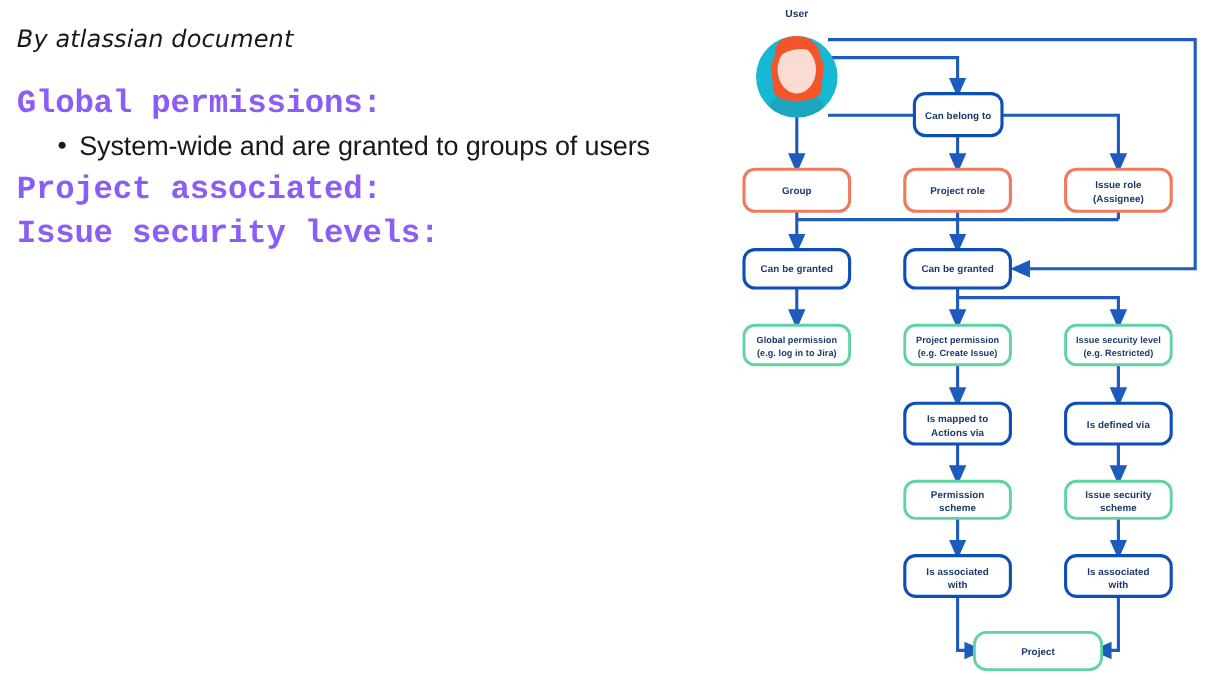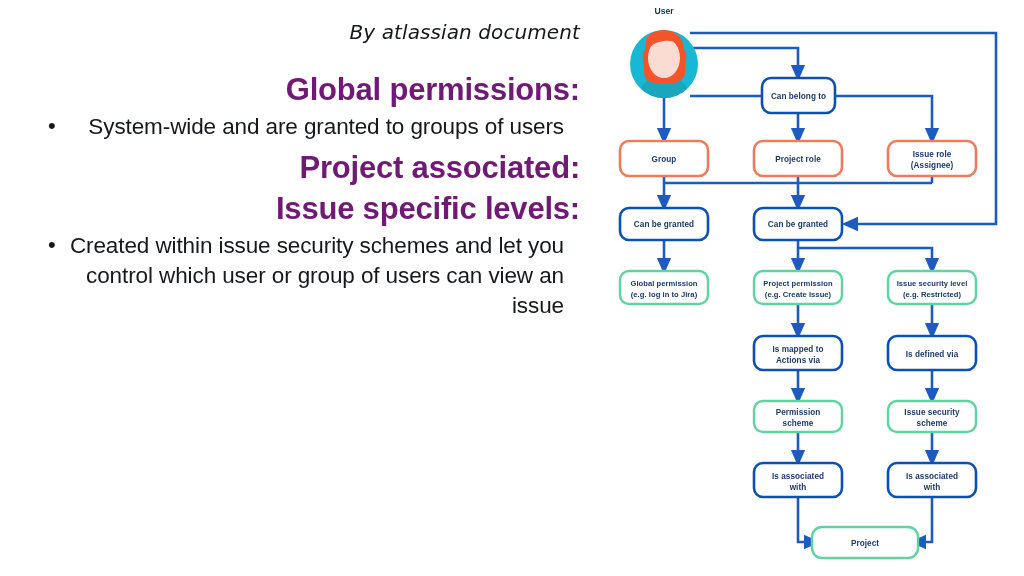--- a/index.html
+++ b/index.html
@@ -15,38 +15,38 @@
     position:relative;
     width:1024px;height:576px;
     display:flex;
     box-sizing:border-box;
   }
   
   .left-pane{
     width:600px;
     padding:16px 20px 16px 14px;
     box-sizing:border-box;
-    text-align:right;
   }
   .byline{
     font-style:italic;
     font-size:20px;
     color:#15181c;
     letter-spacing:.1px;
     margin:4px 0 26px 0;
     font-family:"DejaVu Sans","Liberation Sans",sans-serif;
   }
   .section{margin-bottom:2px;}
   .sec-title{
-    font-size:31px;
+    font-size:27px;
     font-weight:bold;
-    color:#701a75;
+    color:#8b5cf6;
     line-height:1.28;
     margin:0 0 2px 0;
     letter-spacing:-.2px;
+    font-family:Liberation Mono, monospace;
   }
   ul.bullets{
     margin:0 16px 6px 0;
     padding:0 0 0 34px;
     list-style:none;
   }
   ul.bullets li{
     position:relative;
     font-size:22.5px;
     line-height:1.33;
@@ -100,24 +100,21 @@
       <ul class="bullets">
         <li>System-wide and are granted to groups of users</li>
       </ul>
     </div>
 
     <div class="section">
       <div class="sec-title">Project associated:</div>
     </div>
 
     <div class="section">
-      <div class="sec-title">Issue specific levels:</div>
-      <ul class="bullets">
-        <li>Created within issue security schemes and let you control which user or group of users can view an issue</li>
-      </ul>
+      <div class="sec-title">Issue security levels:</div>
     </div>
 
   </div>
 
   <div class="right-pane">
     <svg width="424" height="576" viewBox="0 0 424 576" xmlns="http://www.w3.org/2000/svg">
       <defs>
         <marker id="arw" markerWidth="7" markerHeight="7" refX="3.2" refY="3.2" orient="auto" markerUnits="strokeWidth">
           <path d="M0,0.4 L6.4,3.2 L0,6 Z" fill="#1d5bbf"></path>
         </marker>

